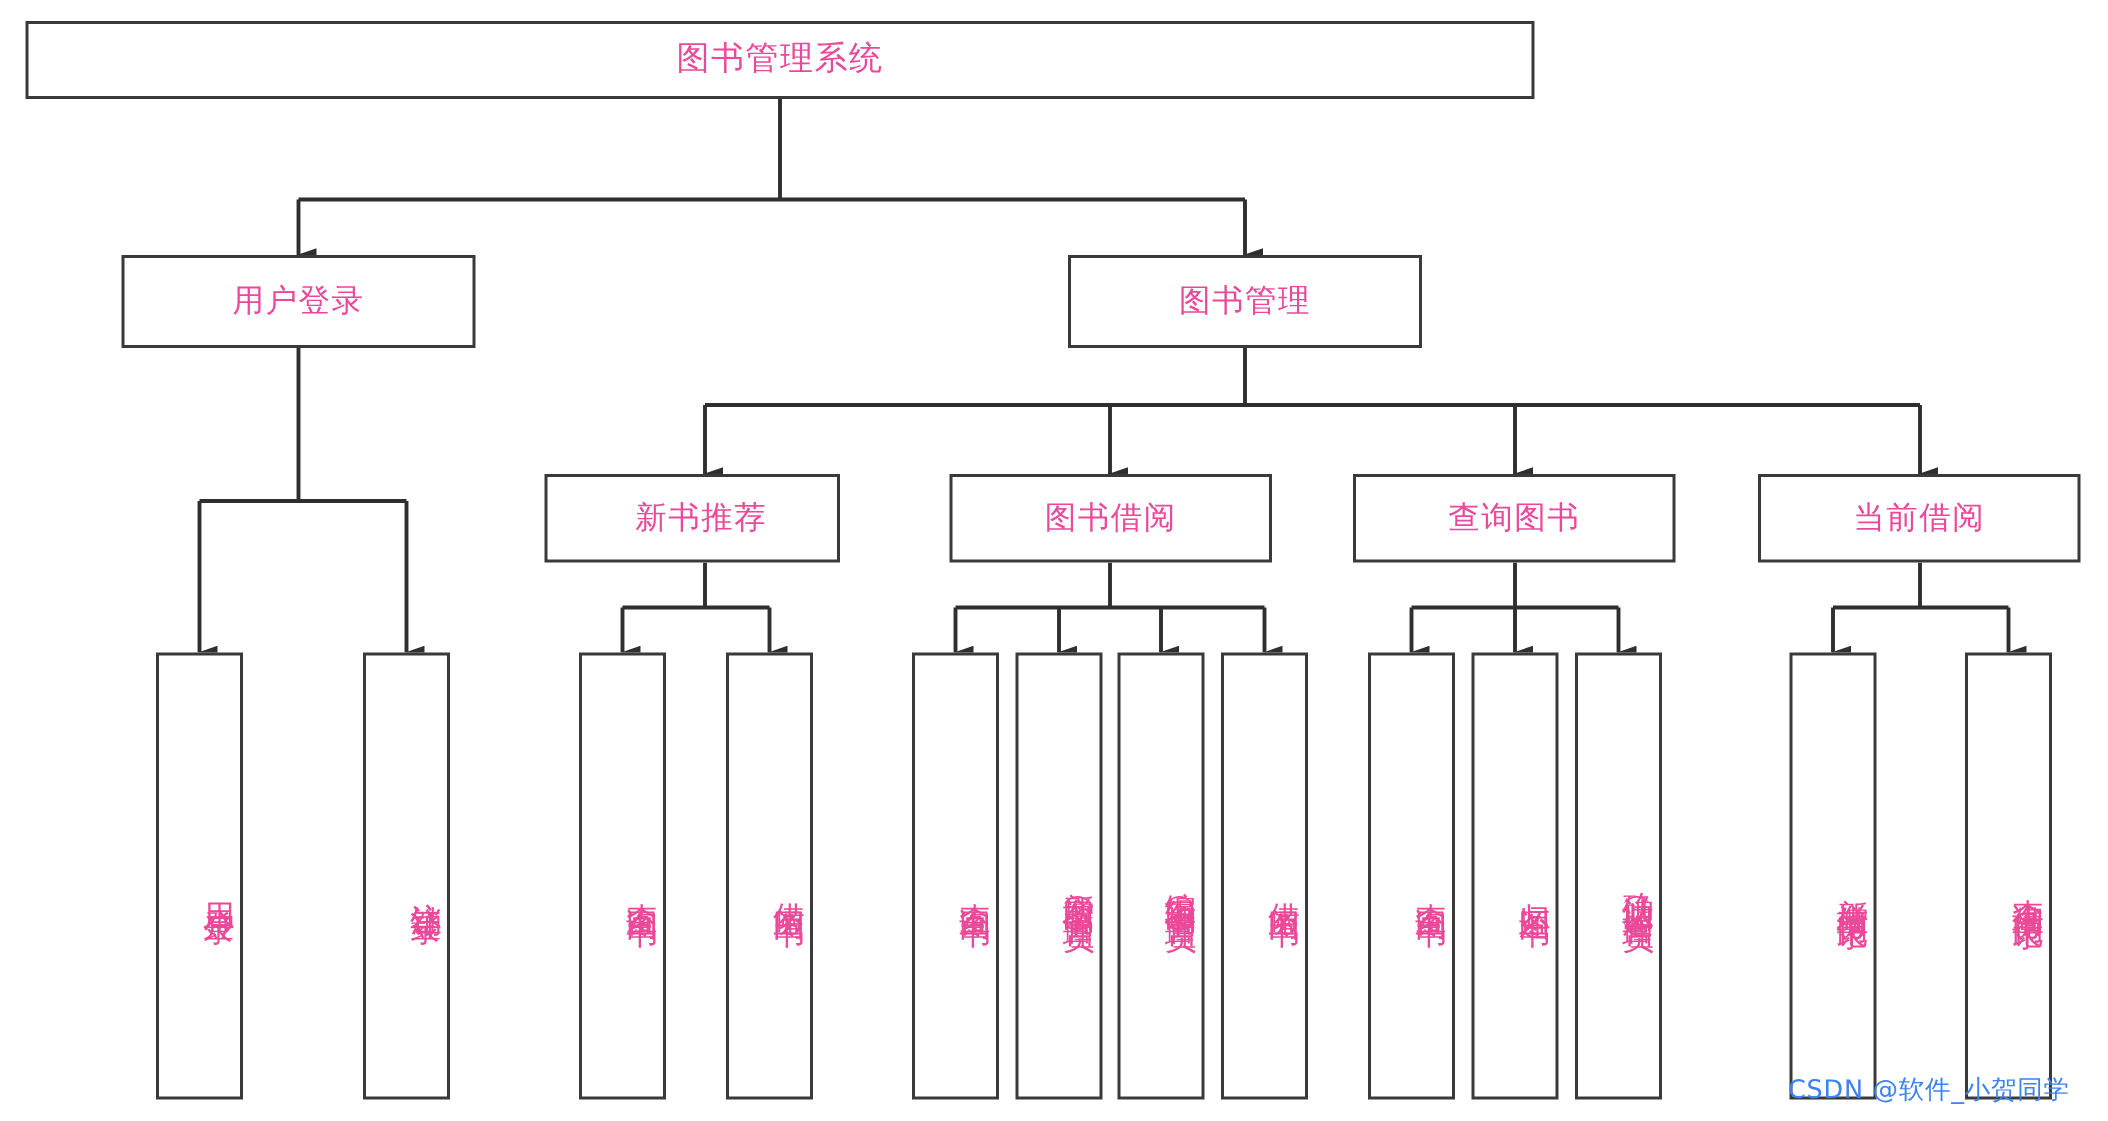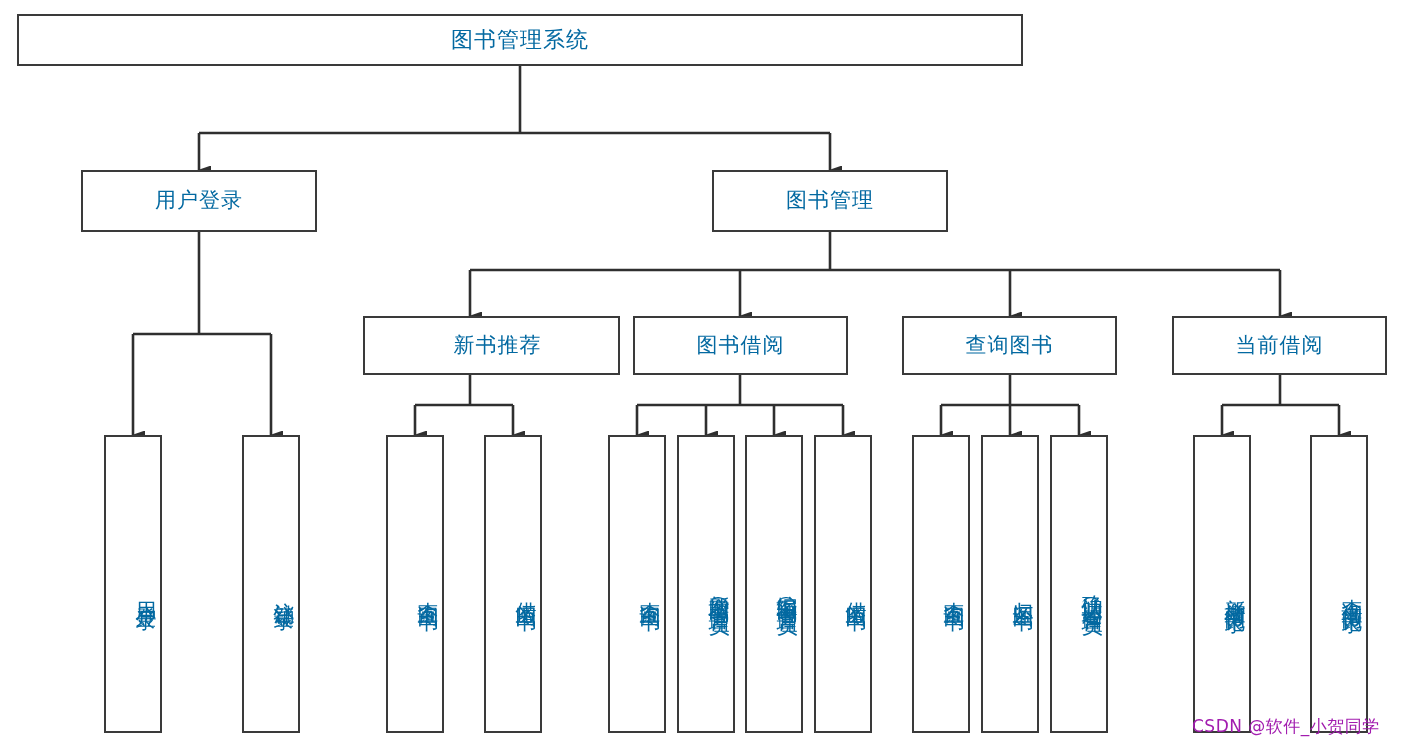--- a/index.html
+++ b/index.html
@@ -27,21 +27,21 @@
     pointer-events: none;
   }
   .node {
     position: absolute;
     box-sizing: border-box;
     background: #ffffff;
     border: 2px solid #3a3a3a;
     display: flex;
     align-items: center;
     justify-content: center;
-    color: #0369a1;
+    color: #ec4899;
   }
   .node.h {
     font-size: 21px;
     letter-spacing: 1px;
     line-height: 1.1;
   }
   .node.root {
     font-size: 22px;
   }
   .node.v {
@@ -54,21 +54,21 @@
     padding-top: 14px;
   }
   .node.v .vtext {
     writing-mode: vertical-rl;
     text-orientation: upright;
     white-space: nowrap;
   }
   .watermark {
     position: absolute;
     font-size: 17px;
-    color: #a21caf;
+    color: #3b82f6;
     letter-spacing: 0.5px;
     white-space: nowrap;
     font-family: "DejaVu Sans", "Liberation Sans", sans-serif;
   }
 </style>
 </head>
 <body>
 
 <div id="canvas">
 
@@ -128,21 +128,21 @@
     <span>图书管理系统</span>
   </div>
 
   <div class="node h" style="left:81px; top:170px; width:236px; height:62px;">
     <span>用户登录</span>
   </div>
   <div class="node h" style="left:712px; top:170px; width:236px; height:62px;justify-content:center;">
     <span>图书管理</span>
   </div>
 
-  <div class="node h" style="left:363px; top:316px; width:257px; height:59px;padding-left:12px;">
+  <div class="node h" style="left:363px; top:316px; width:197px; height:59px;padding-left:12px;">
     <span>新书推荐</span>
   </div>
   <div class="node h" style="left:633px; top:316px; width:215px; height:59px;">
     <span>图书借阅</span>
   </div>
   <div class="node h" style="left:902px; top:316px; width:215px; height:59px;">
     <span>查询图书</span>
   </div>
   <div class="node h" style="left:1172px; top:316px; width:215px; height:59px;">
     <span>当前借阅</span>

